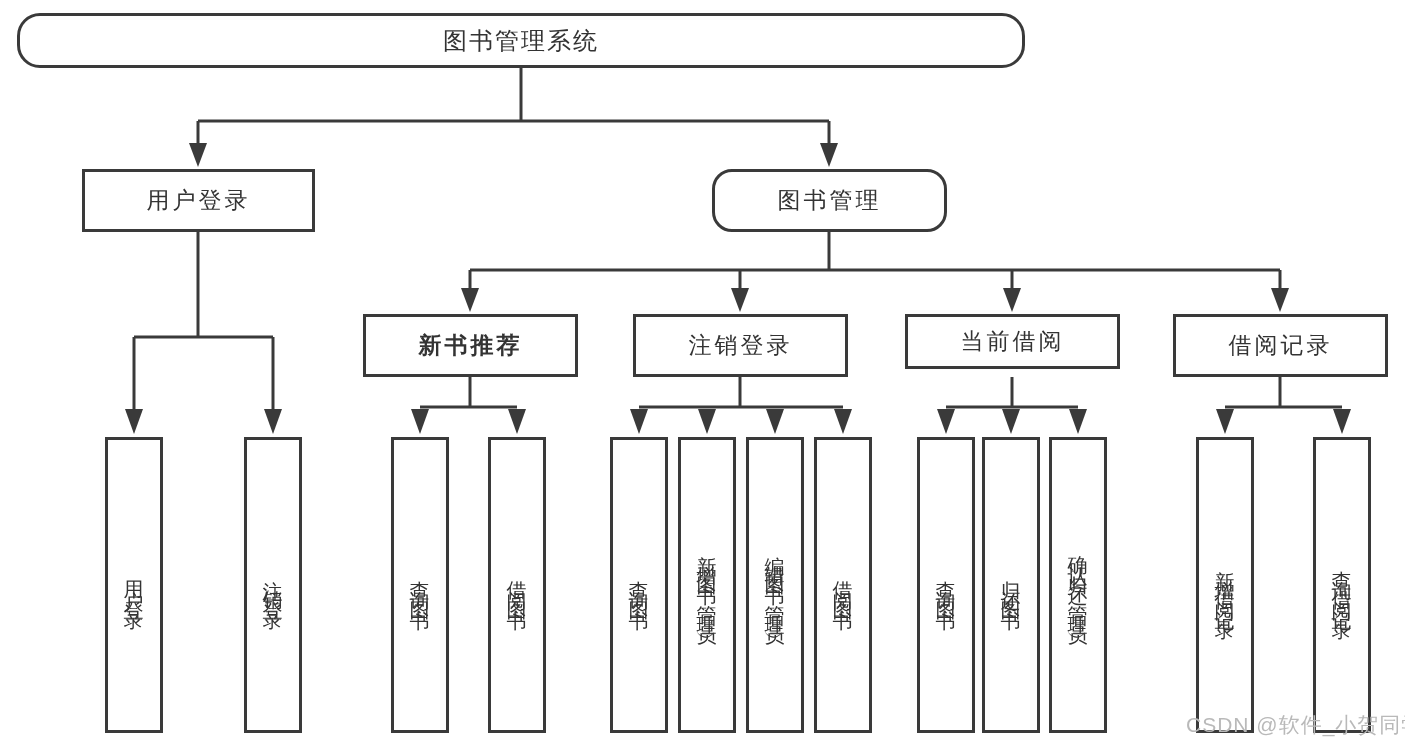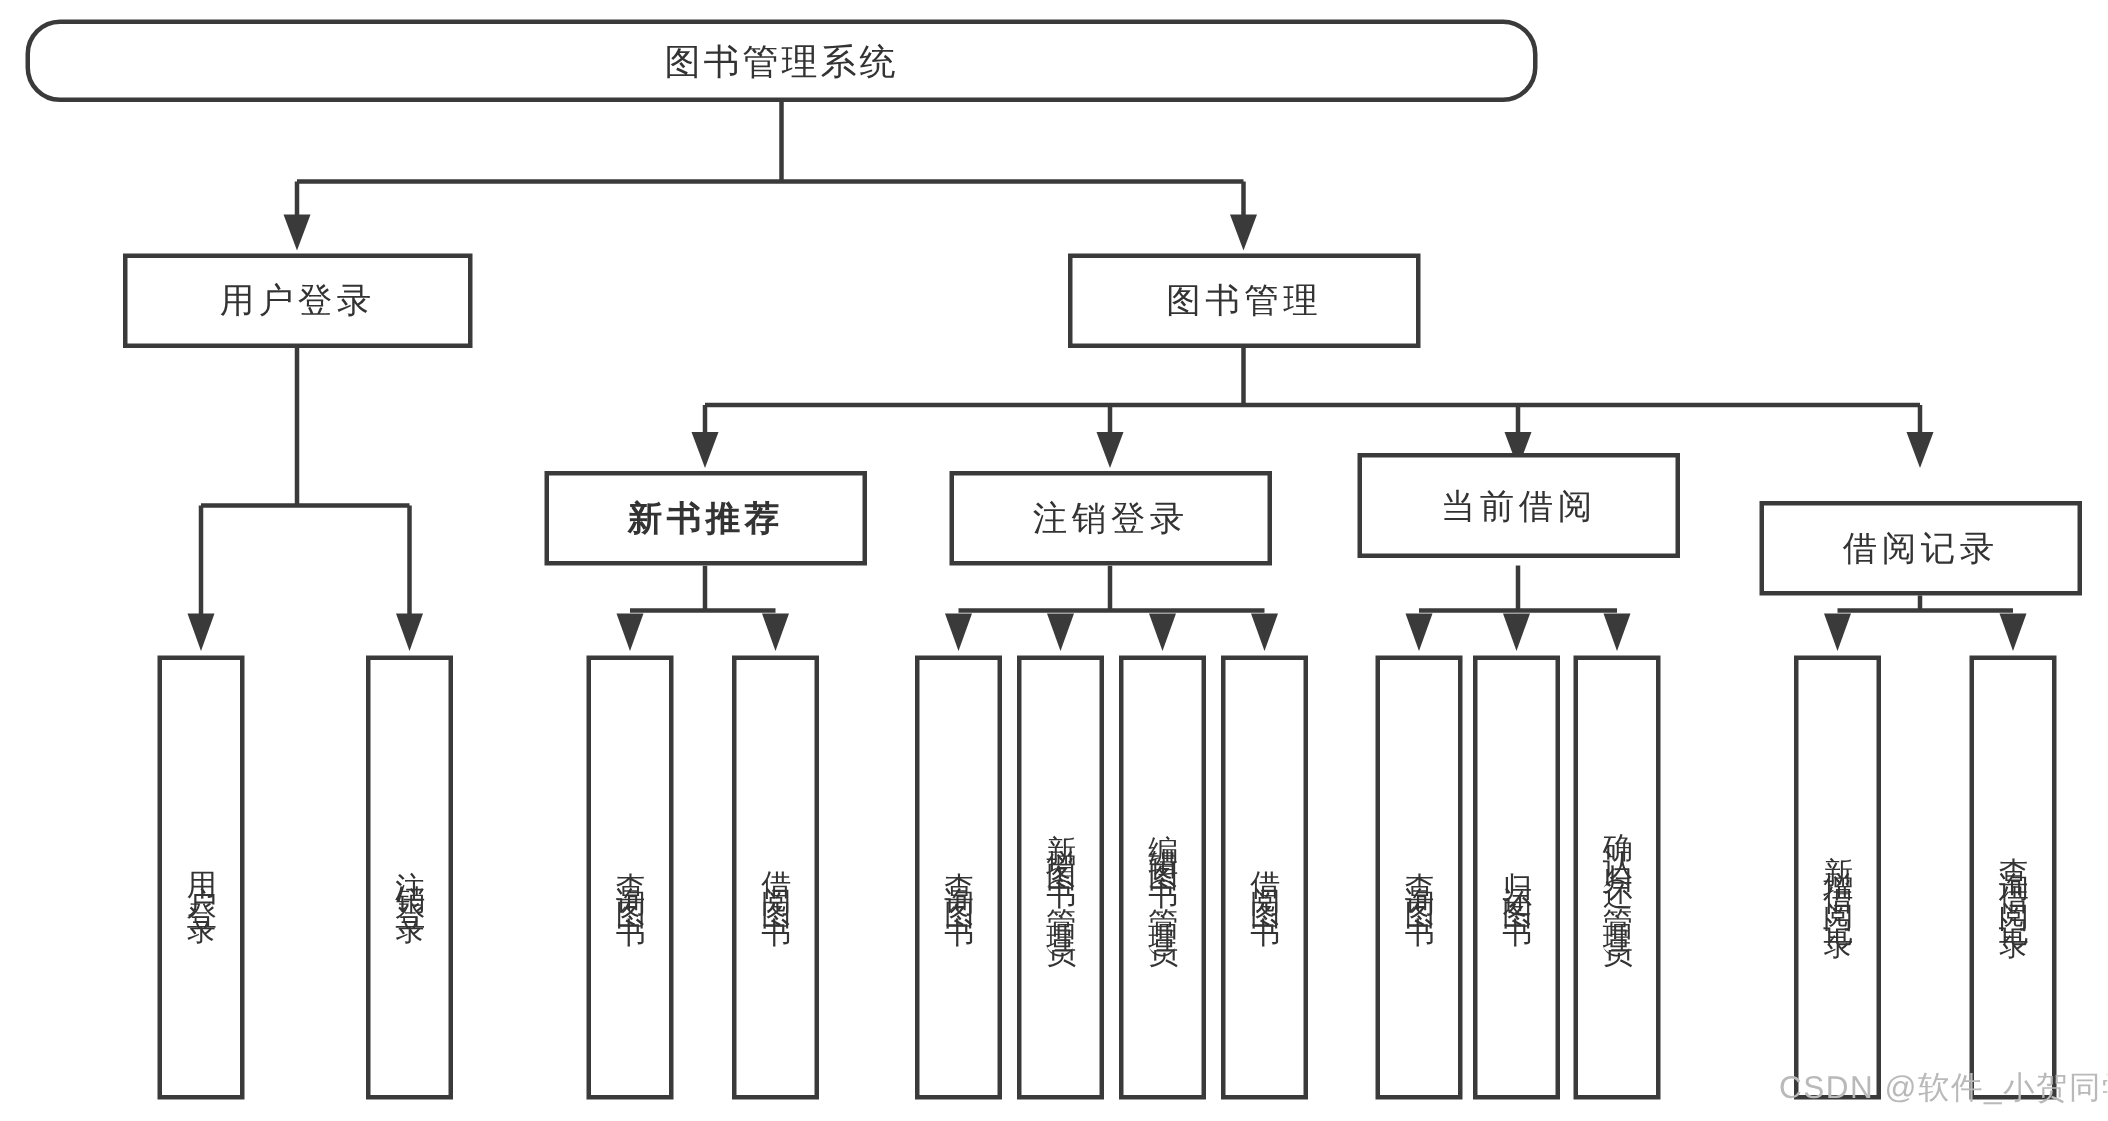--- a/index.html
+++ b/index.html
@@ -89,34 +89,34 @@
     <polygon points="1333,409 1351,409 1342,434"></polygon>
   </svg>
 
   <div class="node hnode root" style="left:17px;top:13px;width:1008px;height:55px;">
     <span>图书管理系统</span>
   </div>
 
   <div class="node hnode" style="left:82px;top:169px;width:233px;height:63px;">
     <span>用户登录</span>
   </div>
-  <div class="node hnode" style="left:712px;top:169px;width:235px;height:63px;">
+  <div class="node hnode" style="left:712px;top:169px;width:235px;height:63px;border-radius:20px;">
     <span>图书管理</span>
   </div>
 
   <div class="node hnode" style="left:363px;top:314px;width:215px;height:63px;font-weight:bold;">
     <span>新书推荐</span>
   </div>
   <div class="node hnode" style="left:633px;top:314px;width:215px;height:63px;">
     <span>注销登录</span>
   </div>
-  <div class="node hnode" style="left:905px;top:302px;width:215px;height:70px;">
+  <div class="node hnode" style="left:905px;top:314px;width:215px;height:55px;">
     <span>当前借阅</span>
   </div>
-  <div class="node hnode" style="left:1173px;top:314px;width:215px;height:63px;margin-top:20px;">
+  <div class="node hnode" style="left:1173px;top:314px;width:215px;height:63px;">
     <span>借阅记录</span>
   </div>
 
   <div class="node vnode" style="left:105px;top:437px;width:58px;height:296px;">
     <span>用户登录</span>
   </div>
   <div class="node vnode" style="left:244px;top:437px;width:58px;height:296px;">
     <span>注销登录</span>
   </div>
 

